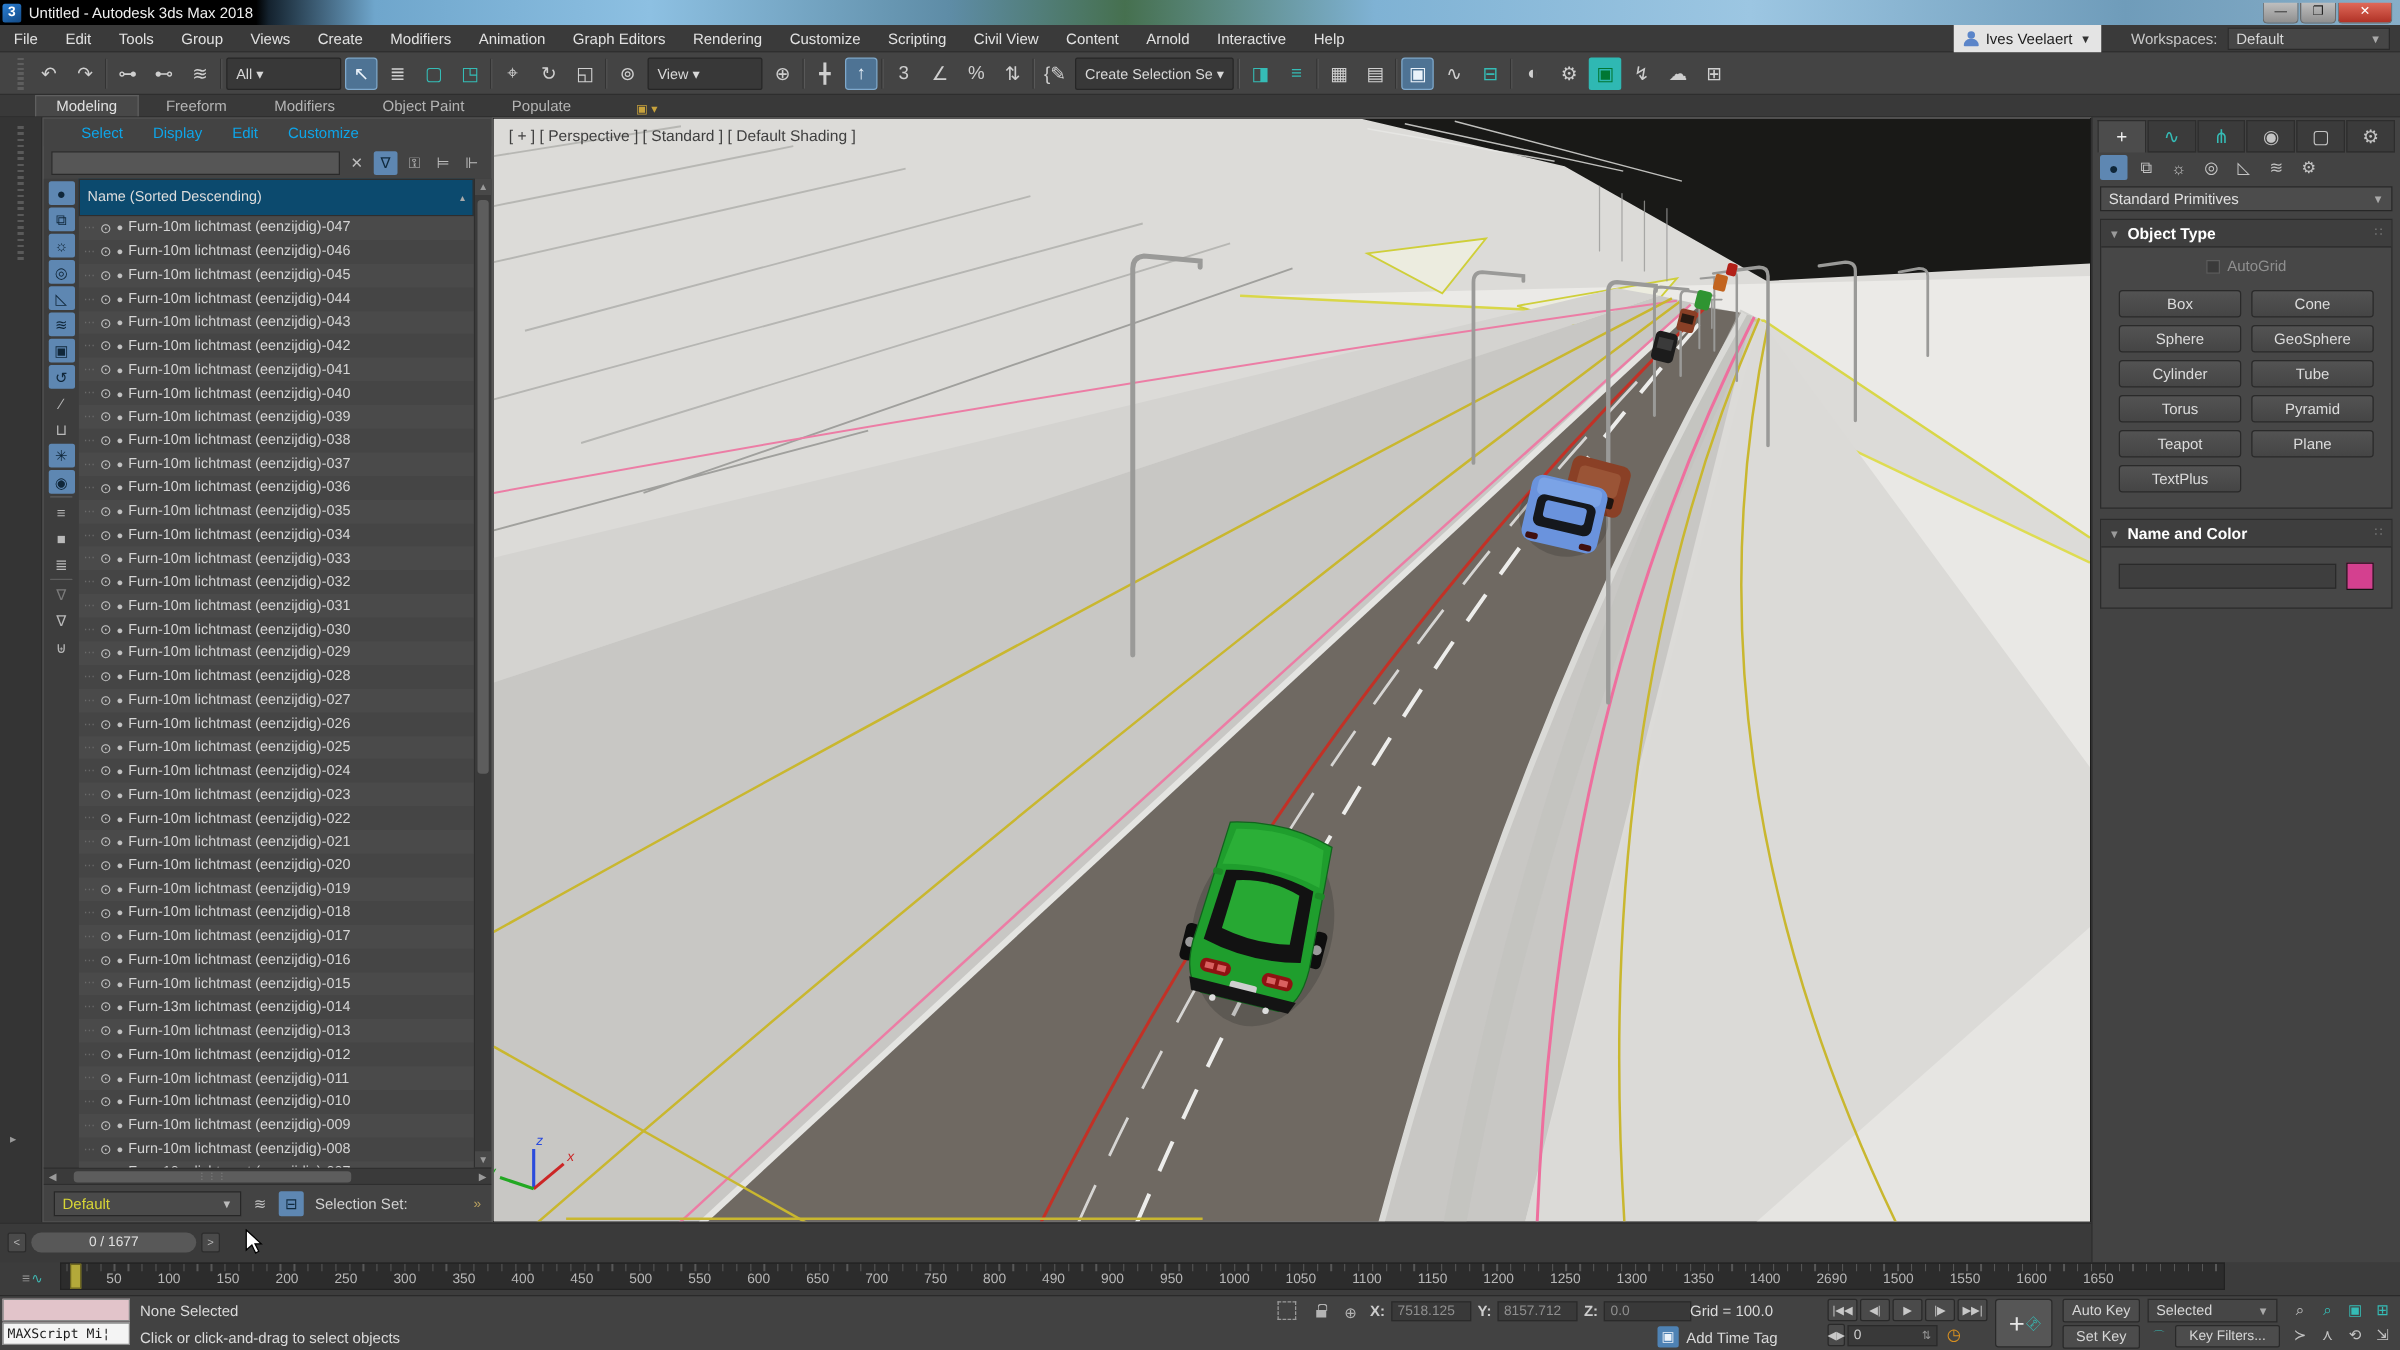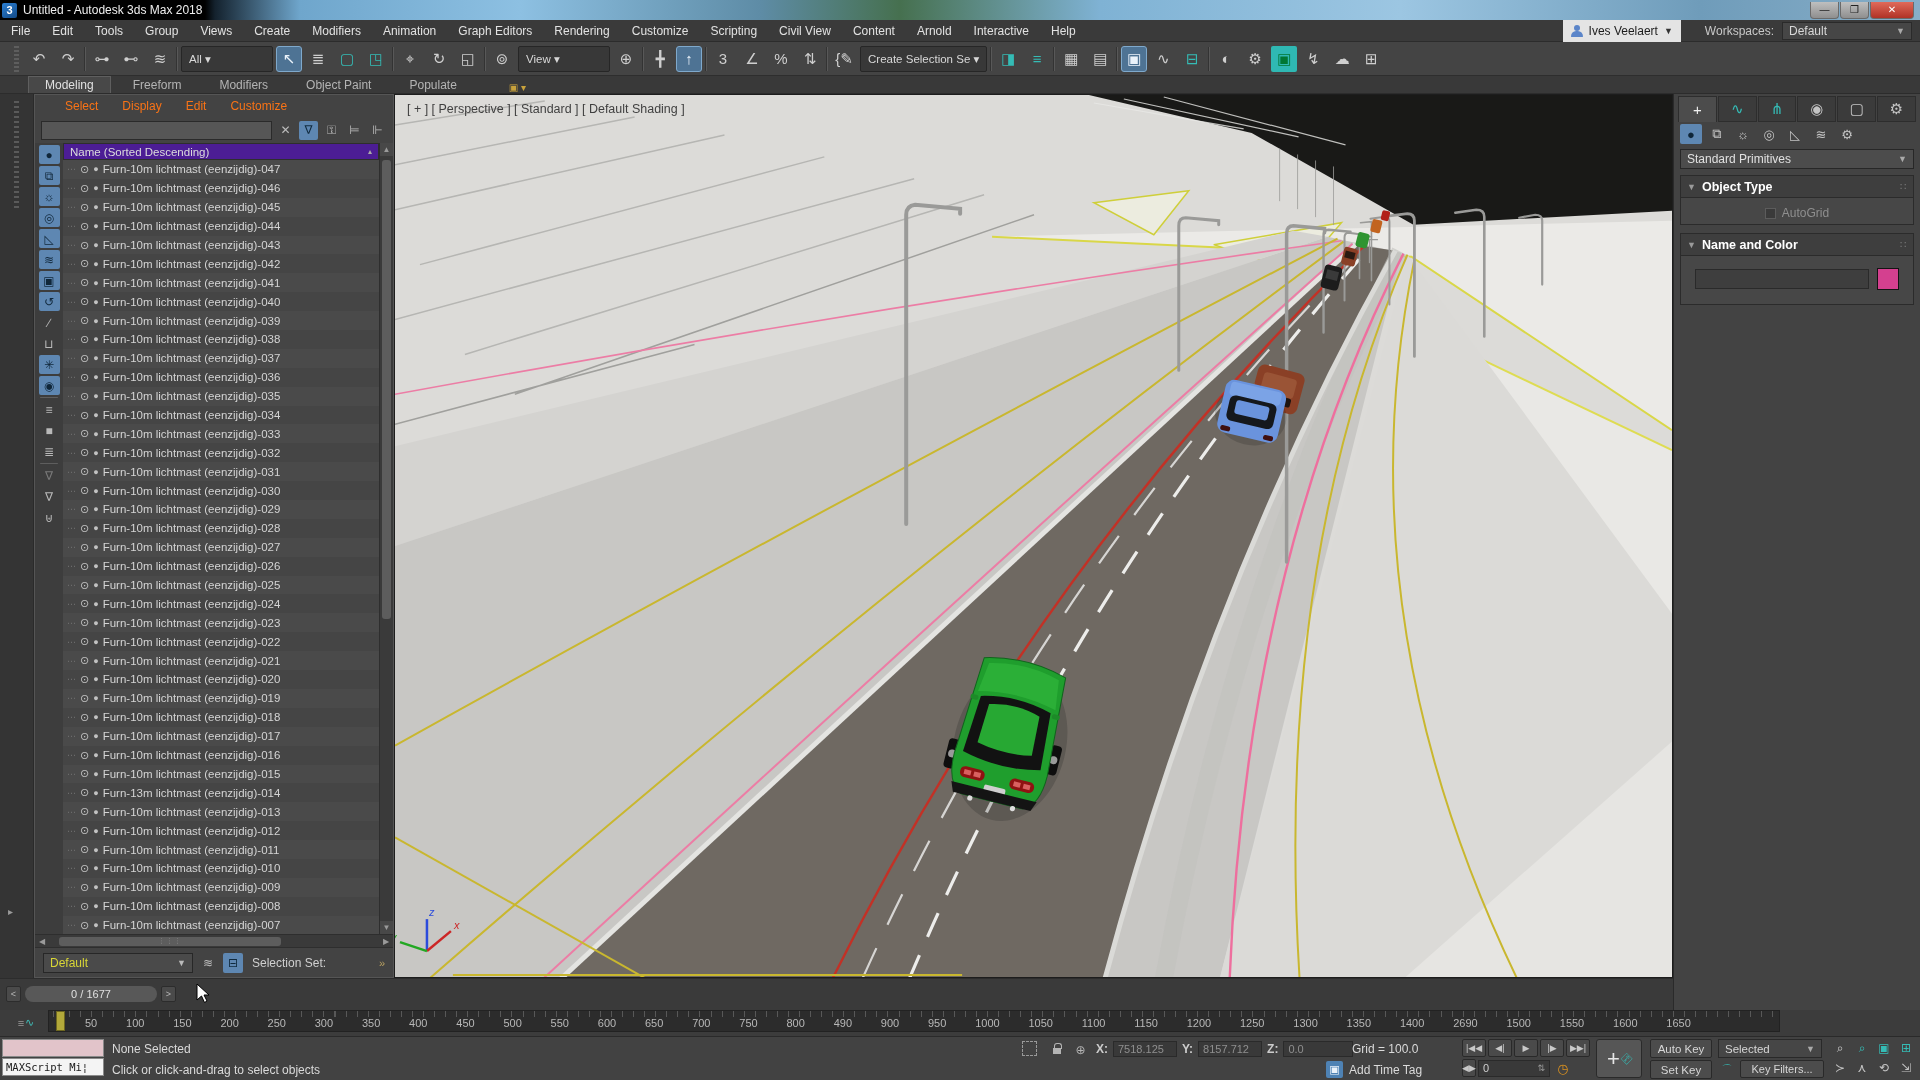--- a/index.html
+++ b/index.html
@@ -51,33 +51,33 @@
 #ribbon-extra{margin-left:30px;color:#c8a23c;font-size:10px;display:flex;align-items:center;gap:3px}
 
 #dockstrip{position:absolute;left:0;top:94px;width:34px;height:884px;background:#343434;border-right:1px solid #2a2a2a}
 #dockstrip .handle{margin:4px auto;width:5px;height:110px;
   background:repeating-linear-gradient(0deg,#5a5a5a 0 2px,transparent 2px 5px)}
 #dockstrip .expander{position:absolute;left:8px;top:812px;color:#9a9a9a;font-size:10px}
 
 #explorer{position:absolute;left:34px;top:94px;width:360px;height:884px;background:#434343;border:1px solid #555;
   display:flex;flex-direction:column}
 #exmenus{height:22px;display:flex;align-items:center;padding-left:18px;gap:2px;background:#434343}
-.exmenu{padding:0 12px;color:#f97316}
+.exmenu{padding:0 12px;color:#0ea5e9}
 #exsearch{height:26px;display:flex;align-items:center;padding:0 6px;gap:4px}
 #exsearch input{flex:1;height:19px;background:#565656;border:1px solid #2a2a2a;color:#ddd;padding:0 5px;font-size:11px}
 .exbtn{width:19px;height:19px;display:flex;align-items:center;justify-content:center;color:#bdbdbd;font-size:12px;border-radius:2px}
 .exbtn.on{background:#5e87b2;color:#102a3e}
 #exbody{flex:1;display:flex;min-height:0}
 #excol{width:28px;background:#3d3d3d;display:flex;flex-direction:column;align-items:center;padding-top:2px;gap:2px}
 .si{width:21px;height:19px;display:flex;align-items:center;justify-content:center;font-size:12px;color:#b9b9b9;border-radius:2px}
 .si.on{background:#5e87b2;color:#10273a}
 .si.div{height:1px;width:18px;background:#5e5e5e;padding:0}
 .si.dim{color:#7a7a7a}
 #exright{flex:1;display:flex;flex-direction:column;min-width:0}
-#exheader{height:17px;background:#4c1d95;border:1px solid #2e2e2e;color:#dcdcdc;font-size:11.5px;
+#exheader{height:30px;background:#0c4a6e;border:1px solid #2e2e2e;color:#dcdcdc;font-size:11.5px;
   display:flex;align-items:center;padding:0 6px;justify-content:space-between}
 #exlist{flex:1;background:#454545;overflow:hidden;position:relative}
 .srow{height:18.9px;display:flex;align-items:center;gap:4px;padding-left:4px;font-size:11.5px;color:#d4d4d4}
 .srow:nth-child(odd){background:#4a4a4a}
 .srow .dots{color:#6d6d6d;font-size:9px}
 .srow .eye{color:#c2c2c2;font-size:11px}
 .srow .dot{color:#c2c2c2;font-size:9px}
 #vscroll{width:14px;background:#3a3a3a;border-left:1px solid #2e2e2e;display:flex;flex-direction:column}
 #vscroll .sarr{height:13px;display:flex;align-items:center;justify-content:center;color:#9a9a9a;font-size:8px;background:#484848}
 #vthumb{margin:4px 2px;height:58%;background:#5d5d5d;border-radius:3px}
@@ -784,20 +784,34 @@
   <div class="rollout">
     <div class="rhead">
       <span class="tri">▼</span>
       <span class="rtitle">Object Type</span>
       <span class="grip">∷</span>
     </div>
     <div id="autogrid">
       <span class="cb"></span>
       <span>AutoGrid</span>
     </div>
+    <div id="otbtns">
+
+    <div class="otb">Box</div>
+        <div class="otb">Cone</div>
+        <div class="otb">Sphere</div>
+        <div class="otb">GeoSphere</div>
+        <div class="otb">Cylinder</div>
+        <div class="otb">Tube</div>
+        <div class="otb">Torus</div>
+        <div class="otb">Pyramid</div>
+        <div class="otb">Teapot</div>
+        <div class="otb">Plane</div>
+        <div class="otb">TextPlus</div>
+      </div>
   </div>
   <div class="rollout">
     <div class="rhead">
       <span class="tri">▼</span>
       <span class="rtitle">Name and Color</span>
       <span class="grip">∷</span>
     </div>
     <div id="ncrow">
       <div id="ncinput"></div>
       <div id="ncswatch" style="background: rgb(212, 64, 143);"></div>

